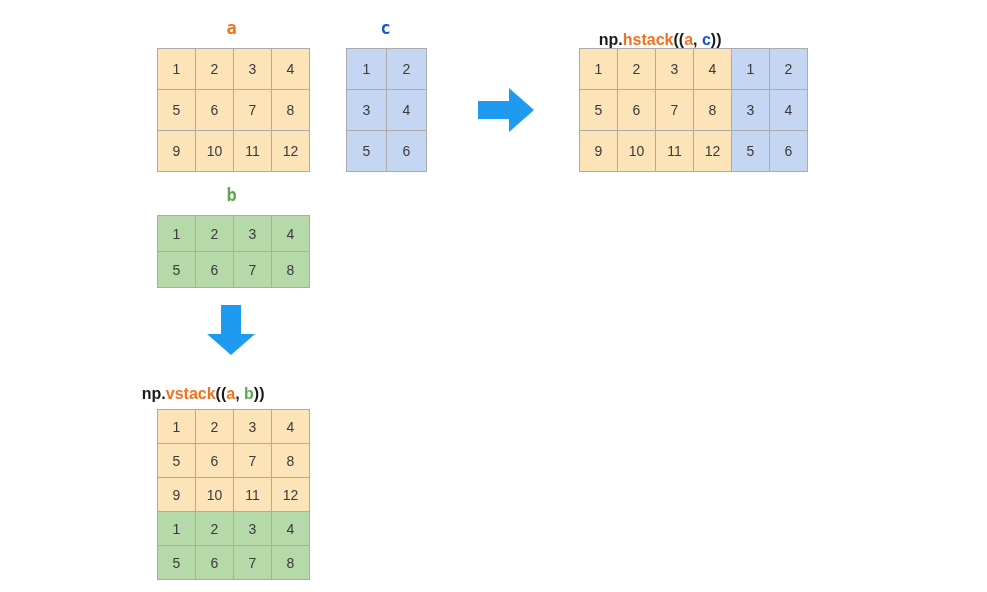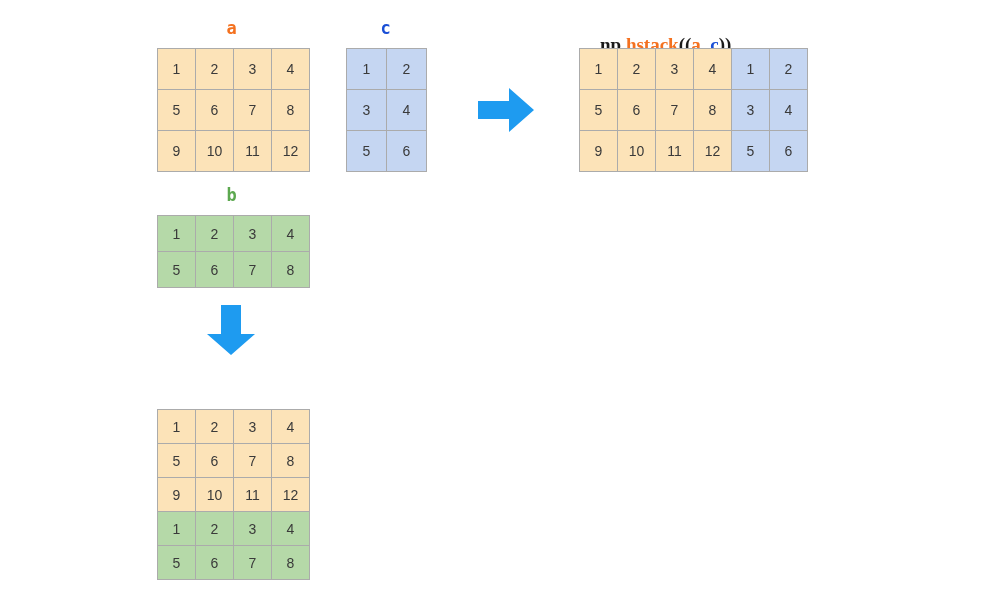--- a/index.html
+++ b/index.html
@@ -73,22 +73,22 @@
   #table-hstack { left: 579px; top: 48px; }
   #table-hstack td { width: 37px; height: 40px; }
 
   
   #table-vstack { left: 157px; top: 409px; }
   #table-vstack td { width: 37px; height: 33px; }
 
   
   .code-title {
     position: absolute;
-    font-family: Liberation Serif, serif;
-    font-size: 19px;
+    font-family: Liberation Sans, sans-serif;
+    font-size: 16px;
     font-weight: bold;
     color: #1a1a1a;
     white-space: pre;
     line-height: 1;
   }
   .tok-fn    { color: #f4711f; }
   .tok-paren { color: #1a1a1a; }
   .tok-a     { color: #f4711f; }
   .tok-b     { color: #5ca84f; }
   .tok-c     { color: #1a4fd6; }
@@ -207,20 +207,23 @@
           <td class="cell-orange">9</td>
           <td class="cell-orange">10</td>
           <td class="cell-orange">11</td>
           <td class="cell-orange">12</td>
           <td class="cell-blue">5</td>
           <td class="cell-blue">6</td>
         </tr>
       </tbody>
     </table>
 
+  <div class="code-title" style="left:124px; top:370px;">
+    <span class="tok-np">np.</span><span class="tok-fn">vstack</span><span class="tok-paren">((</span><span class="tok-a">a</span><span class="tok-paren">, </span><span class="tok-b">b</span><span class="tok-paren">))</span>
+  </div>
 
   <table class="grid" id="table-vstack">
       <tbody>
         <tr>
           <td class="cell-orange">1</td>
           <td class="cell-orange">2</td>
           <td class="cell-orange">3</td>
           <td class="cell-orange">4</td>
         </tr>
         <tr>

